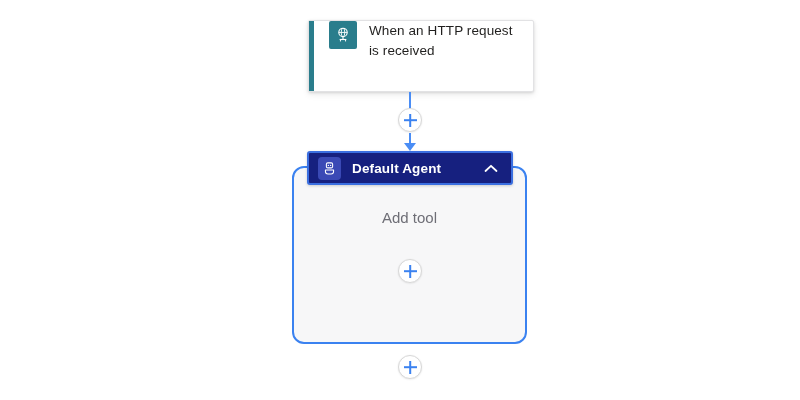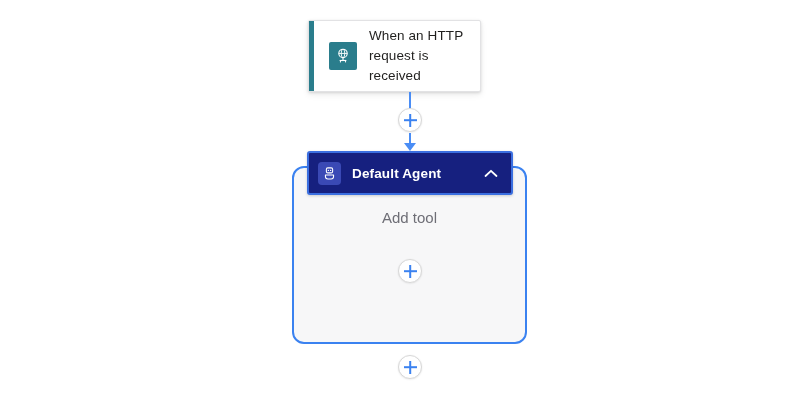--- a/index.html
+++ b/index.html
@@ -20,28 +20,28 @@
     position: absolute;
     inset: 0;
     background: #ffffff;
   }
 
   
   .trigger-card {
     position: absolute;
     left: 308px;
     top: 20px;
-    width: 173px;
+    width: 226px;
     height: 72px;
     background: #ffffff;
     border: 1px solid #e2e2e4;
     border-radius: 2px;
     box-shadow: 0 1px 3px rgba(0,0,0,0.13), 0 3px 7px rgba(0,0,0,0.07);
     display: flex;
-    align-items: center;
+    align-items: flex-start;
     box-sizing: border-box;
   }
   .trigger-accent {
     position: absolute;
     left: 0;
     top: 0;
     bottom: 0;
     width: 5px;
     background: #2a7d8c;
   }
@@ -139,21 +139,21 @@
     border-radius: 12px;
     box-sizing: border-box;
     z-index: 1;
   }
 
   .agent-header {
     position: absolute;
     left: 307px;
     top: 151px;
     width: 206px;
-    height: 44px;
+    height: 34px;
     background: #16207f;
     border: 2px solid #3b6fe0;
     border-radius: 3px;
     box-sizing: border-box;
     display: flex;
     align-items: center;
     box-shadow: 0 1px 3px rgba(0,0,0,0.18);
     z-index: 3;
   }
   .agent-icon {

